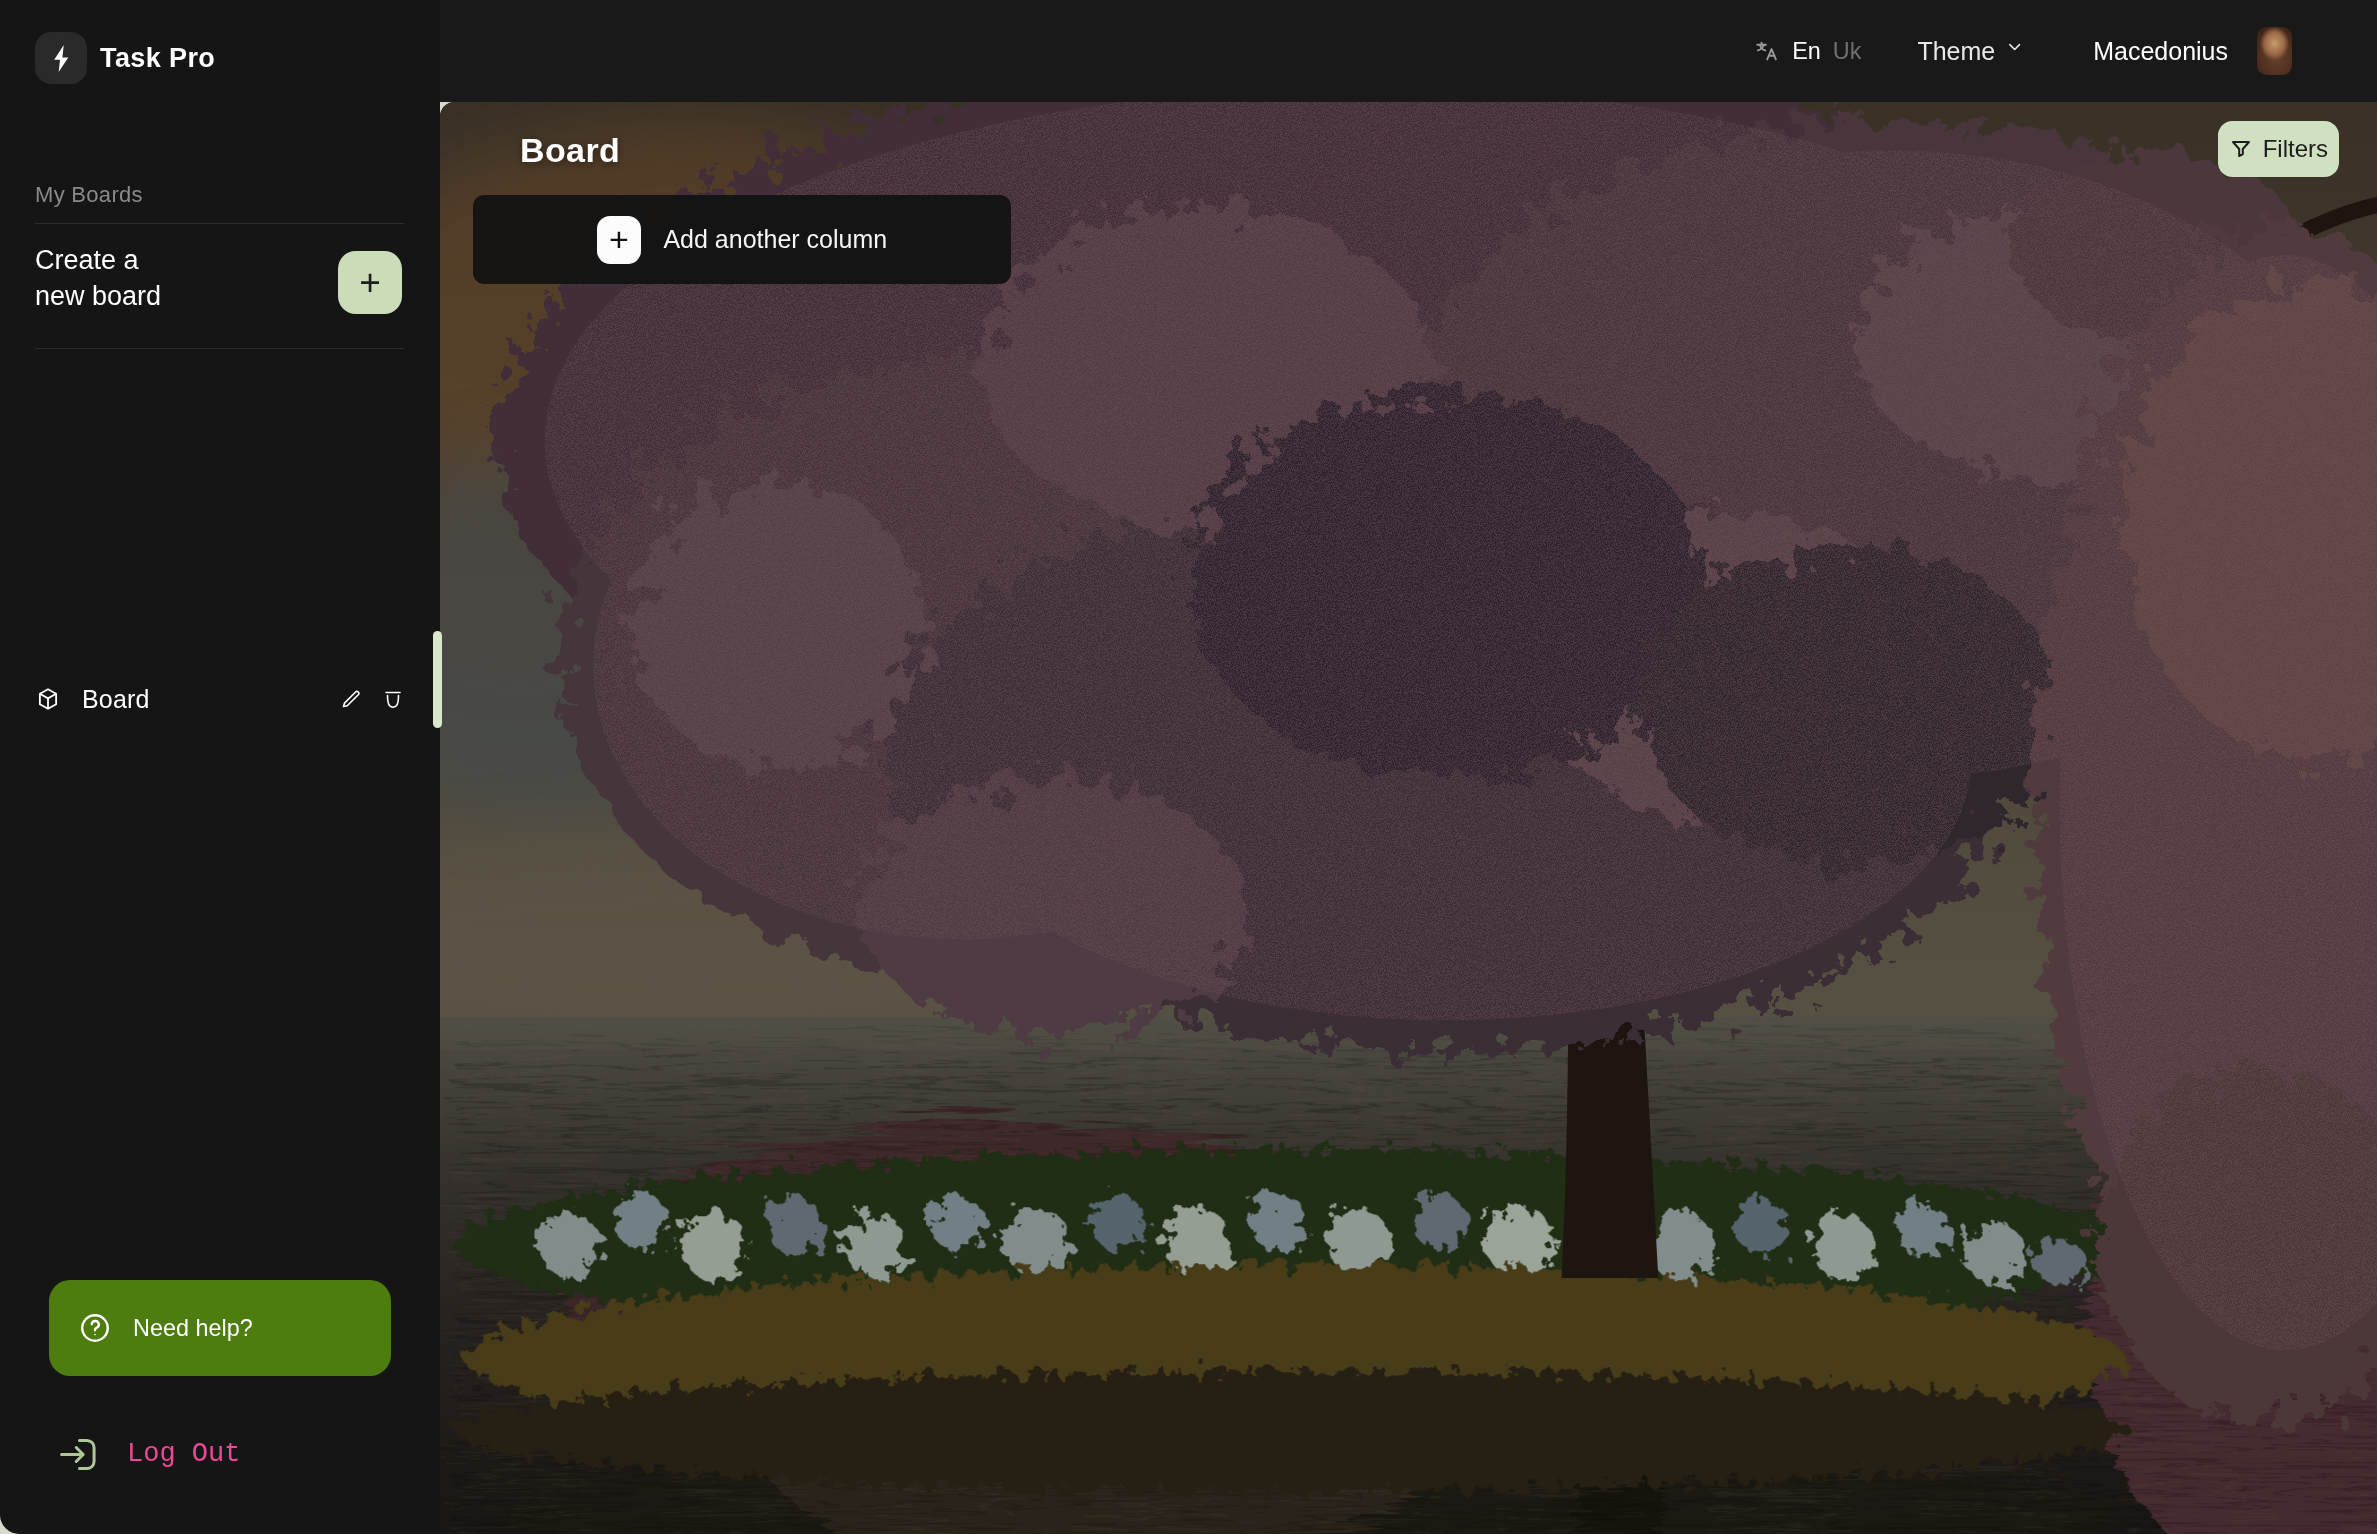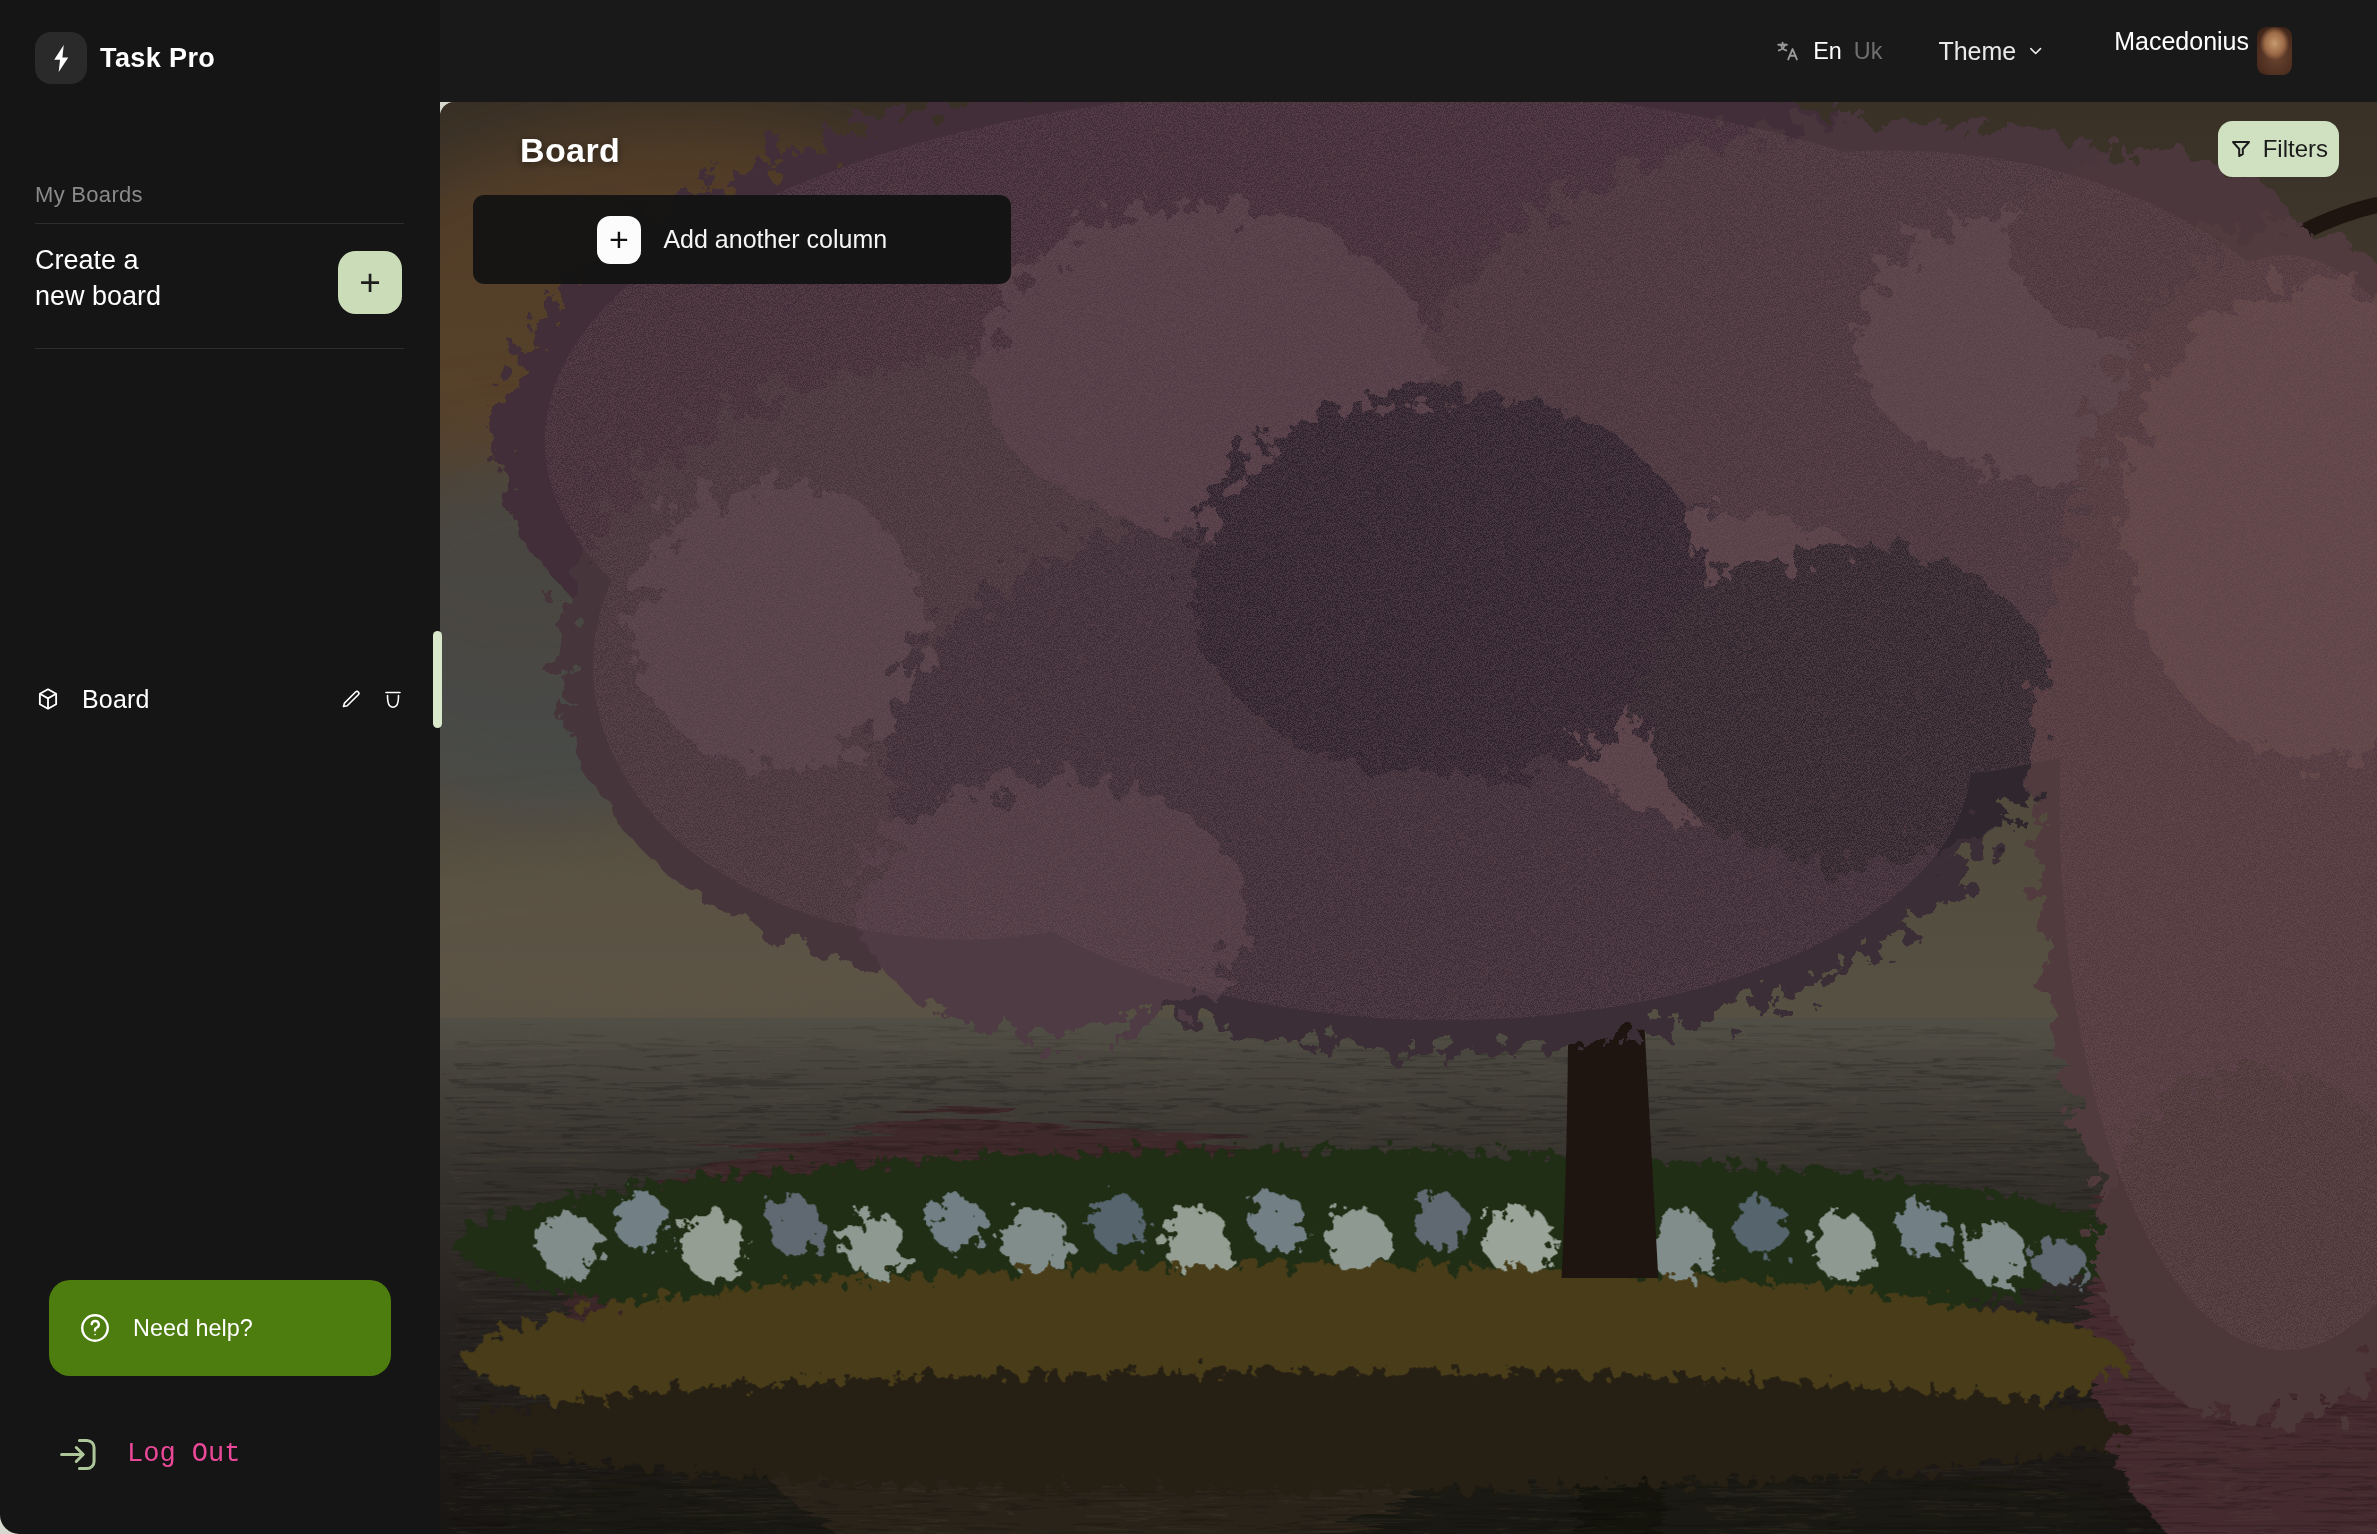--- a/index.html
+++ b/index.html
@@ -40,23 +40,23 @@
                 display:flex; align-items:center; gap:26px; color:#ec4899; cursor:pointer; font-family:Liberation Mono, monospace; }
   .logout-btn .lo-label { font-size:27px; font-weight:500; }
 
   
   .topbar { position:absolute; left:440px; right:0; top:0; height:102px; background:#191919; z-index:4;
             display:flex; align-items:center; justify-content:flex-end; padding-right:85px; }
   .lang-group { display:flex; align-items:center; gap:12px; margin-right:56px; }
   .lang-btn { background:none; border:none; font-size:23.4px; cursor:pointer; font-family:inherit; }
   .lang-active { color:#fff; }
   .lang-inactive { color:#6f6f6f; }
-  .theme-btn { display:flex; align-items:center; gap:9.7px; background:none; border:none; color:#e9e9e9;
+  .theme-btn { display:flex; gap:9.7px; background:none; border:none; color:#e9e9e9;
                font-size:25px; cursor:pointer; margin-right:69px; font-family:inherit; }
-  .user-group { display:flex; align-items:flex-start; gap:8px; cursor:pointer; }
+  .user-group { display:flex; align-items:center; gap:29px; cursor:pointer; }
   .username { color:#fff; font-size:25px; }
   .avatar { width:35px; height:48px; border-radius:9.7px;
             background:
               radial-gradient(21px 24px at 50% 34%, #c79a6e 0%, #9c6a47 45%, rgba(0,0,0,0) 70%),
               radial-gradient(48px 56px at 55% 60%, #6b4530 0%, #3a2016 60%, #241310 100%),
               linear-gradient(180deg,#4a382b,#241512); }
 
   
   .canvas { position:absolute; left:440px; top:102px; right:0; bottom:0; overflow:hidden;
             border-top-left-radius:14.5px; background:#4c4437; }

